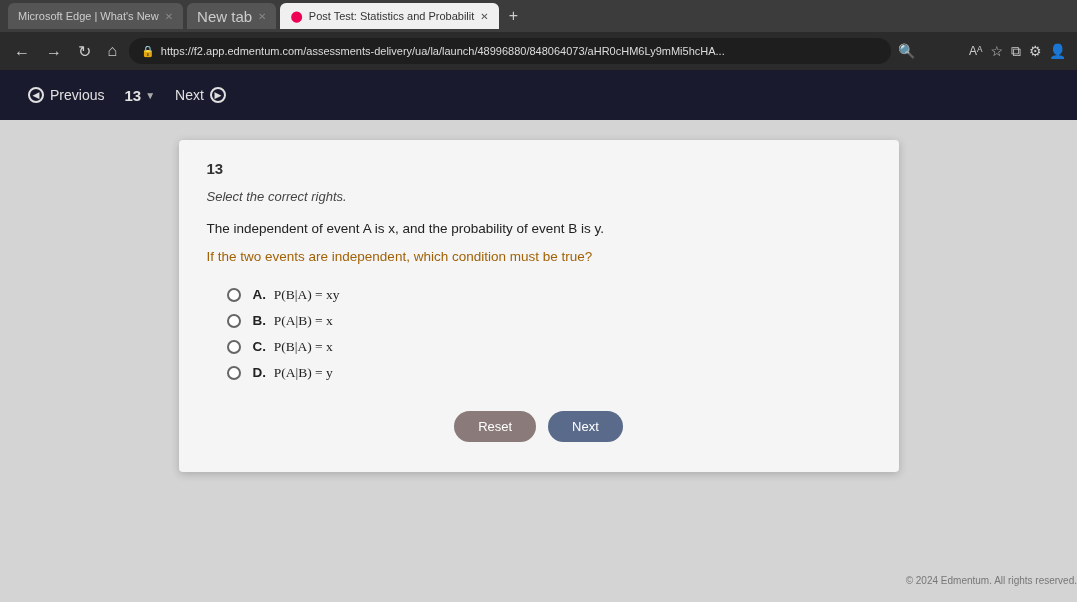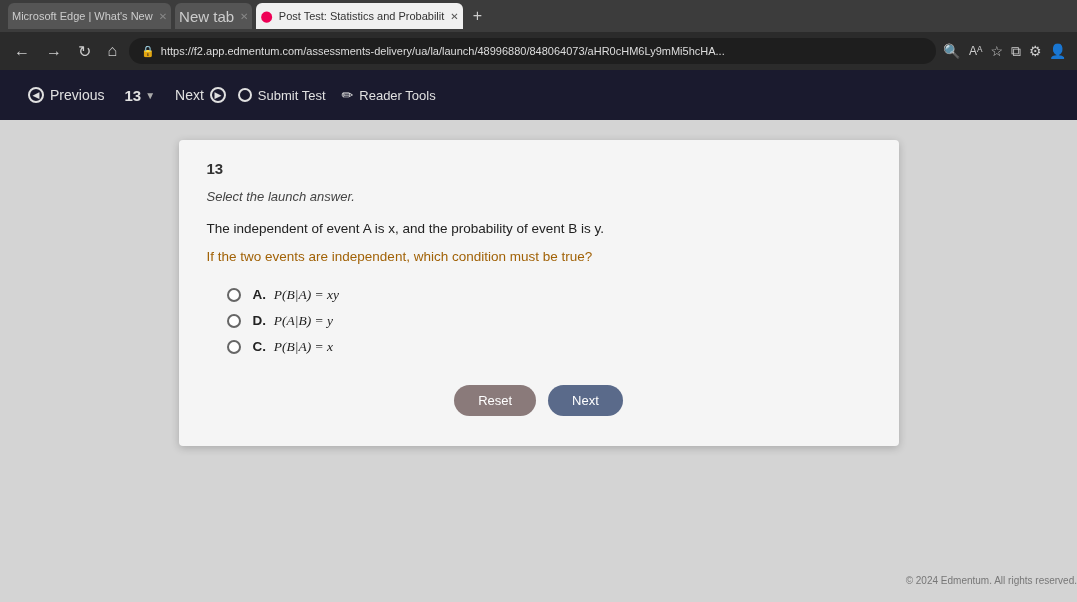--- a/index.html
+++ b/index.html
@@ -25,21 +25,21 @@
       padding: 0 8px;
       gap: 4px;
     }
 
     .tab {
       display: flex;
       align-items: center;
       background: #555;
       color: #ccc;
       font-size: 11px;
-      padding: 4px 4px;
+      padding: 4px 10px;
       border-radius: 6px 6px 0 0;
       height: 26px;
       gap: 6px;
       cursor: pointer;
       justify-content: space-between;
     }
 
     .tab.active {
       background: #f0f0f0;
       color: #333;
@@ -331,21 +331,20 @@
       bottom: 16px;
       left: 0;
       width: 100%;
       text-align: right;
       font-size: 10px;
       color: #777;
     }
 
     
     .math-eq {
-      font-style: italic;
       font-family: 'Times New Roman', serif;
     }
   </style>
 </head>
 <body>
 
 <div class="browser-chrome">
   <div class="tab-bar">
     <div class="tab">
       <span style="font-size:11px;">Microsoft Edge | What's New</span>
@@ -367,21 +366,21 @@
     <button class="nav-btn">←</button>
     <button class="nav-btn">→</button>
     <button class="nav-btn">↻</button>
     <button class="nav-btn">⌂</button>
     <div class="url-box">
       <span class="url-lock">🔒</span>
       <span>https://f2.app.edmentum.com/assessments-delivery/ua/la/launch/48996880/848064073/aHR0cHM6Ly9mMi5hcHA...</span>
     </div>
     <div class="browser-toolbar-icons">
       <span>🔍</span>
-      <span style="font-size:12px;">Aᴬ</span>
+      <span style="font-size:12px;margin-left:45px;">Aᴬ</span>
       <span>☆</span>
       <span>⧉</span>
       <span>⚙</span>
       <span>👤</span>
     </div>
   </div>
 </div>
 
 <div class="app-toolbar">
   <div class="toolbar-prev">
@@ -393,65 +392,62 @@
     <span>13</span>
     <span class="dropdown-arrow">▼</span>
   </div>
 
   <div class="toolbar-next">
     <span>Next</span>
     <div class="circle-icon">▶</div>
   </div>
 
 
-  <div class="toolbar-right">
-    <div class="submit-test-btn">
-      <div class="submit-circle"></div>
-      <span>Submit Test</span>
-    </div>
-    <div class="reader-tools-btn">
-      <span class="reader-icon">✏</span>
-      <span>Reader Tools</span>
-    </div>
-  </div>
 </div>
 
 <div class="content-area">
   <div class="question-card">
     <div class="question-num-label">13</div>
-    <div class="select-answer">Select the launch answer.</div>
+    <div class="select-answer">Select the correct rights.</div>
     <div class="question-text">The independent of event A is x, and the probability of event B is y.</div>
     <div class="question-subtext">If the two events are independent, which condition must be true?</div>
 
     <ul class="options-list">
 
       <li class="option-item">
         <div class="radio-btn"></div>
         <span>
           <span class="option-label">A.</span>
           <span class="math-eq">P(B|A) = xy</span>
         </span>
       </li>
 
+      <li class="option-item">
+        <div class="radio-btn"></div>
+        <span>
+          <span class="option-label">B.</span>
+          <span class="math-eq">P(A|B) = x</span>
+        </span>
+      </li>
+
+      <li class="option-item">
+        <div class="radio-btn"></div>
+        <span>
+          <span class="option-label">C.</span>
+          <span class="math-eq">P(B|A) = x</span>
+        </span>
+      </li>
 
       <li class="option-item">
         <div class="radio-btn"></div>
         <span>
           <span class="option-label">D.</span>
           <span class="math-eq">P(A|B) = y</span>
         </span>
       </li>
-
-      <li class="option-item">
-        <div class="radio-btn"></div>
-        <span>
-          <span class="option-label">C.</span>
-          <span class="math-eq">P(B|A) = x</span>
-        </span>
-      </li>
     </ul>
 
     <div class="action-buttons">
       <button class="reset-btn">Reset</button>
       <button class="next-btn">Next</button>
     </div>
   </div>
 
   <div class="footer">
     <span>© 2024 Edmentum. All rights reserved.</span>

